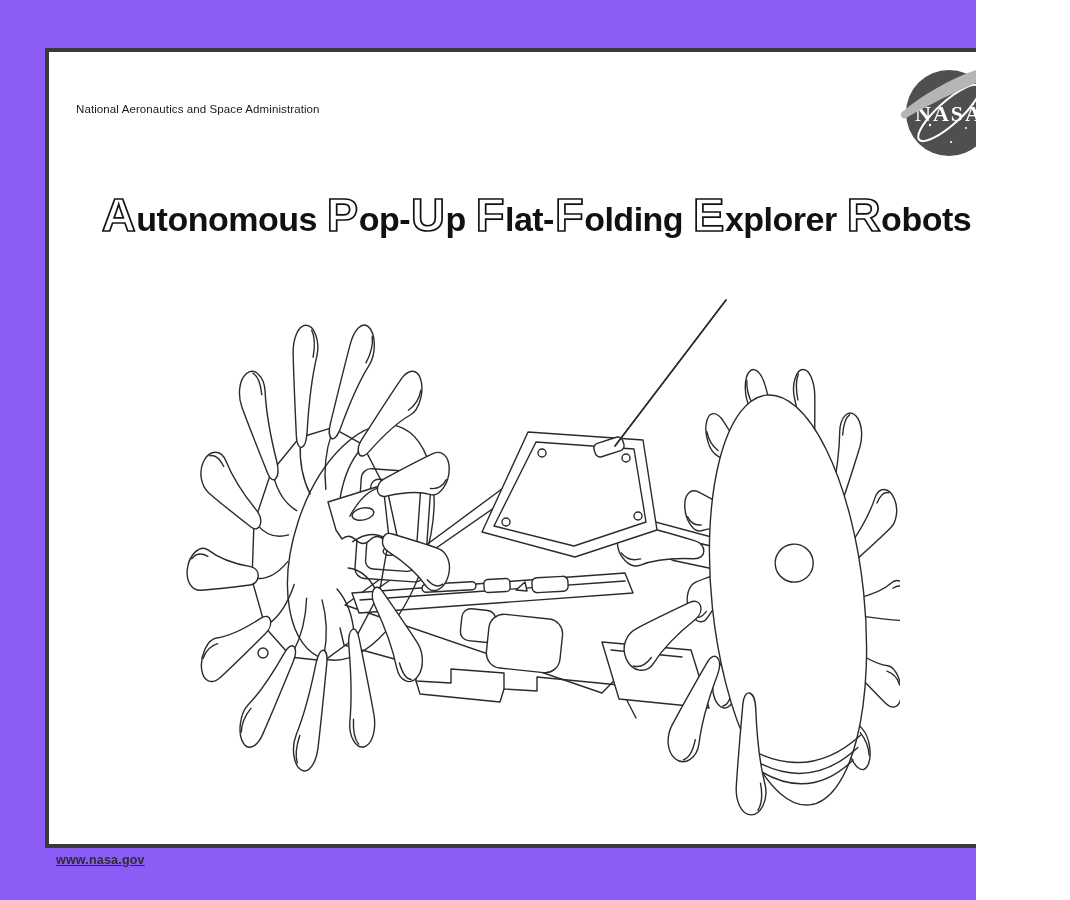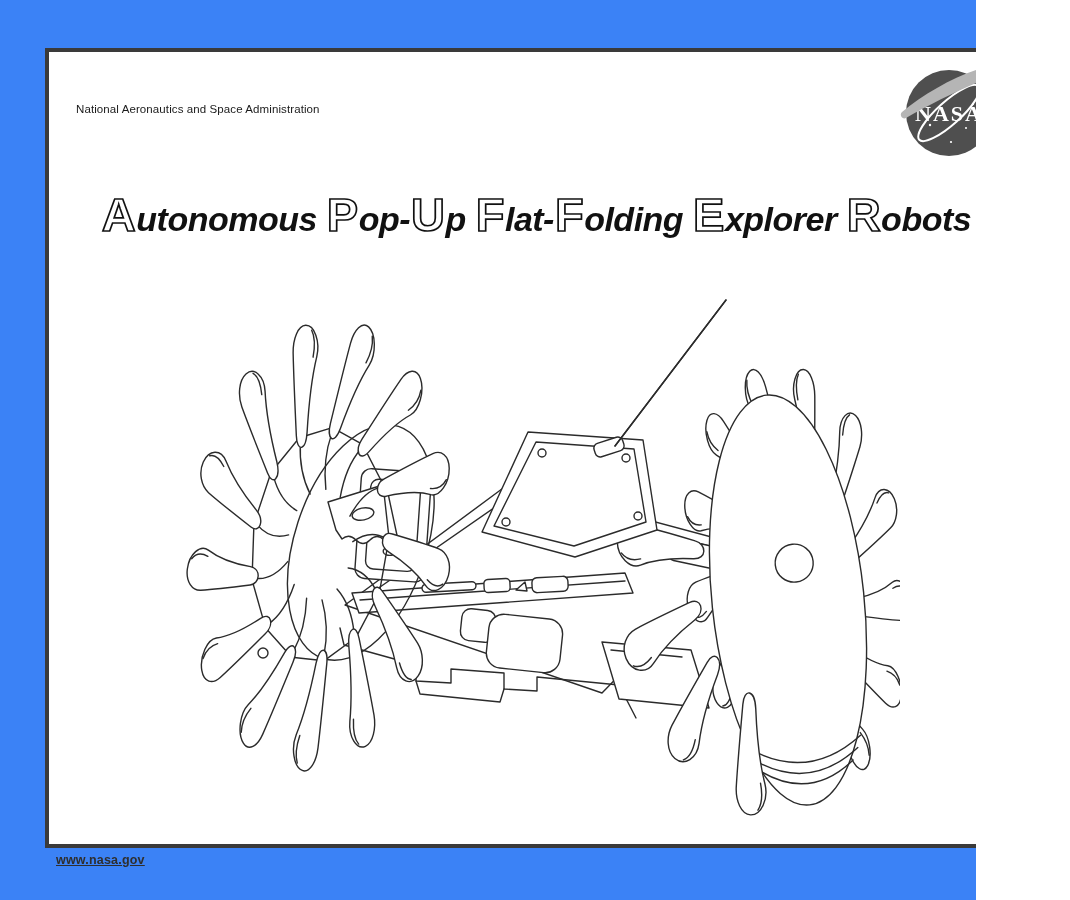--- a/index.html
+++ b/index.html
@@ -1,38 +1,38 @@
 <!DOCTYPE html>
 <html><head>
 <meta charset="utf-8">
 <style>
   html,body{margin:0;padding:0;background:#ffffff;}
   .page{
-    position:relative;width:976px;height:900px;background:#3b82f6;overflow:hidden;
+    position:relative;width:976px;height:900px;background:#8b5cf6;overflow:hidden;
     font-family:"Liberation Sans","DejaVu Sans",sans-serif;color:#1a1a1a;
   }
   .frame{
     position:absolute;left:45px;top:48px;width:973px;height:792px;
     border:4.5px solid #3a3a3a;background:#ffffff;box-sizing:content-box;
   }
   .agency-line{
     position:absolute;left:76px;top:103px;font-size:11.5px;letter-spacing:.1px;color:#1a1a1a;
   }
   .logo{position:absolute;left:896px;top:54px;width:116px;height:112px;}
   .title{
     position:absolute;left:45px;top:186px;width:982px;text-align:center;
     white-space:nowrap;font-weight:bold;color:#111;letter-spacing:-0.5px;
   }
   .title .t-cap{
     font-size:47px;line-height:58px;color:#ffffff;
     -webkit-text-stroke:1.7px #111;text-shadow:0 0 1px #111;
     padding:0 1px;vertical-align:baseline;
   }
   .title .t-rest{
-    font-size:34px;line-height:58px;color:#111;white-space:pre-wrap;vertical-align:baseline;font-style:italic;
+    font-size:34px;line-height:58px;color:#111;white-space:pre-wrap;vertical-align:baseline;
   }
   .footer-url{
     position:absolute;left:56px;top:853px;font-size:12.5px;font-weight:bold;color:#2e2e2e;letter-spacing:.2px;text-decoration:underline;
   }
   .robot{position:absolute;left:170px;top:278px;width:730px;height:545px;}
   
   .robot *{stroke:#2b2b2b;stroke-width:1.4;stroke-linejoin:round;stroke-linecap:round;vector-effect:non-scaling-stroke;}
   .robot .shape{fill:#ffffff;}
   .robot .line{fill:none;}
   

